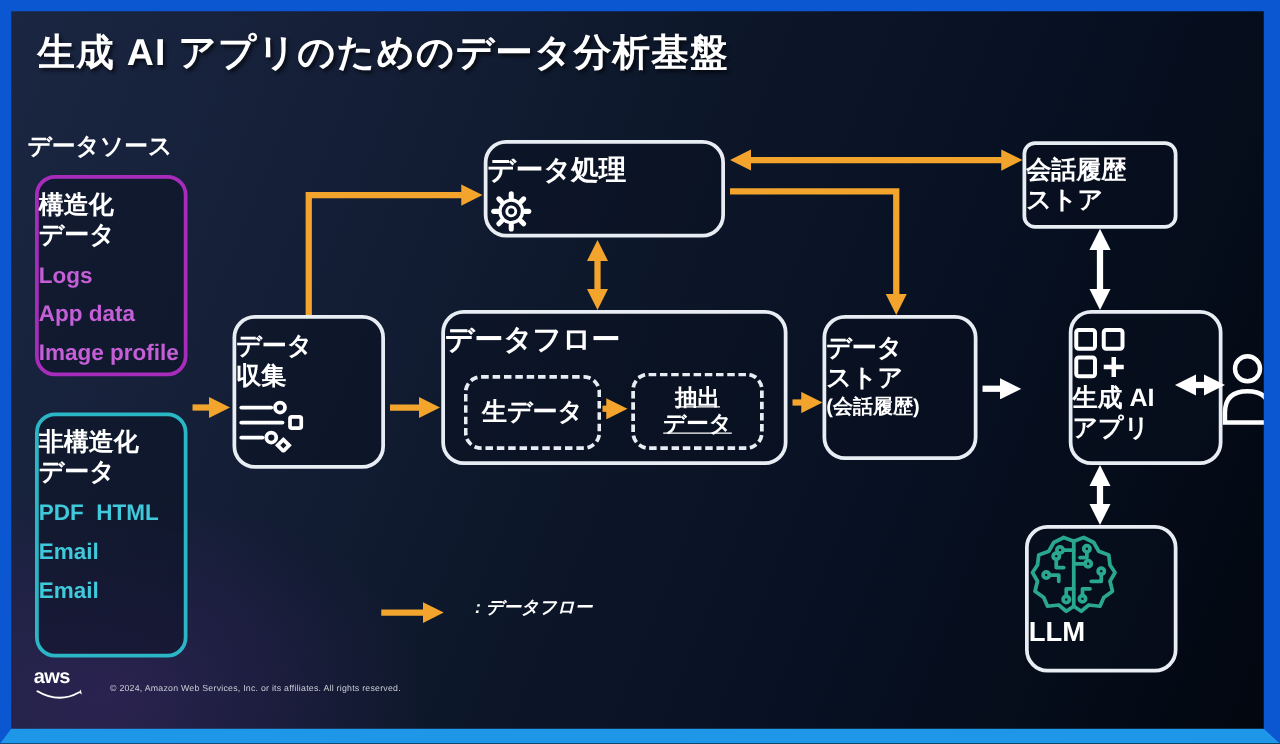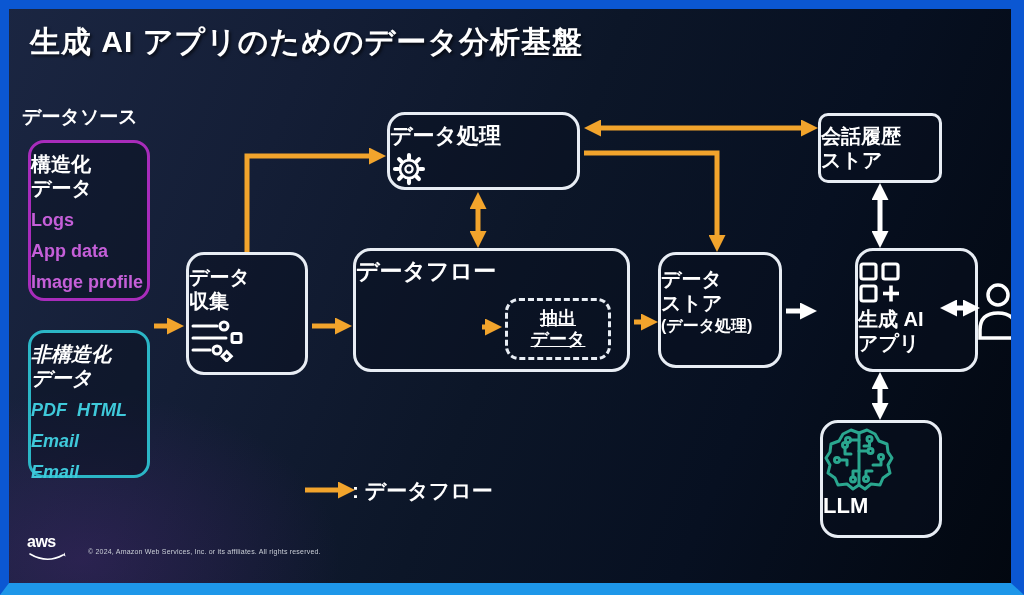--- a/index.html
+++ b/index.html
@@ -24,21 +24,21 @@
   }
   .ds-label{position:absolute;left:22px;top:104px;font-size:19px;font-weight:bold;}
   .node{
     position:absolute;border:3px solid #E8EDF4;border-radius:18px;
     background:rgba(9,16,31,0.45);
     display:flex;flex-direction:column;align-items:flex-start;
     font-weight:bold;text-align:center;line-height:1.22;box-sizing:border-box;
   }
   .src-box{border-radius:16px;padding-top:9px;}
   .structured{left:28px;top:140px;width:122px;height:161px;border-color:var(--st-accent,#A82CBB);}
-  .unstructured{left:28px;top:330px;width:122px;height:148px;border-color:var(--un-accent,#2BB6C6);font-style:italic;}
+  .unstructured{left:28px;top:330px;width:122px;height:196px;border-color:var(--un-accent,#2BB6C6);}
   .src-title{font-size:20px;color:#fff;}
   .src-item{font-size:18px;margin-top:9px;white-space:pre;}
   .structured .src-item{color:var(--st-text,#C55FD8);}
   .unstructured .src-item{color:var(--un-text,#3FC9DA);}
   .collection{left:186px;top:252px;width:122px;height:123px;padding-top:10px;font-size:20px;}
   .processing{left:387px;top:112px;width:193px;height:78px;padding-top:8px;font-size:22px;}
   .datalake{left:353px;top:248px;width:277px;height:124px;padding-top:6px;font-size:23px;}
   .dashed{
     position:absolute;border:3px dashed #E8EDF4;border-radius:14px;
     display:flex;flex-direction:column;align-items:center;justify-content:center;
@@ -50,21 +50,21 @@
   .ds-sub{font-size:16px;}
   .chathistory{left:818px;top:113px;width:124px;height:70px;padding-top:8px;font-size:20px;border-radius:10px;}
   .genaiapp{left:817px;top:248px;width:123px;height:124px;padding-top:10px;font-size:20px;margin-left:38px;}
   .llm{left:820px;top:420px;width:122px;height:118px;padding-top:4px;font-size:22px;}
   .icon{display:block;}
   .overlay{position:absolute;left:0;top:0;z-index:20;pointer-events:none;}
   .arrow-o{stroke:var(--orange,#F2A42C);stroke-width:5;fill:none;}
   .arrow-w{stroke:var(--io,#FFFFFF);stroke-width:5;fill:none;}
   .head-o{fill:var(--orange,#F2A42C);}
   .head-w{fill:var(--io,#FFFFFF);}
-  .legend-label{position:absolute;left:352px;top:477px;font-size:21px;font-weight:bold;}
+  .legend-label{position:absolute;left:380px;top:477px;font-size:14px;font-weight:bold;font-style:italic;}
   .person{position:absolute;left:975px;top:282px;}
   .footer-logo{position:absolute;left:27px;top:534px;width:40px;text-align:left;}
   .footer-logo .aws-txt{font-size:16px;font-weight:bold;letter-spacing:-0.5px;line-height:1;display:block;}
   .copyright{position:absolute;left:88px;top:548px;font-size:7px;color:#C9CED6;letter-spacing:0.2px;}
 </style>
 </head>
 <body>
 
 <div class="stage">
 
@@ -119,30 +119,33 @@
           <line x1="11.5" y1="28.5" x2="9" y2="31"></line>
           <line x1="8" y1="20" x2="4.5" y2="20"></line>
           <line x1="11.5" y1="11.5" x2="9" y2="9"></line>
         </g>
       </g>
     </svg>
   </div>
 
   <div class="node datalake">
     <div>データフロー</div>
+    <div class="dashed raw">
+      <div>生データ</div>
+    </div>
     <div class="dashed extracted">
       <div>抽出</div>
       <div>データ</div>
     </div>
   </div>
 
   <div class="node datastore">
     <div>データ</div>
     <div>ストア</div>
-    <div class="ds-sub">(データ処理)</div>
+    <div class="ds-sub">(会話履歴)</div>
   </div>
 
   <div class="node chathistory">
     <div>会話履歴</div>
     <div>ストア</div>
   </div>
 
   <div class="node genaiapp">
     <svg class="icon" width="44" height="44" viewBox="0 0 44 44">
       <g stroke="#fff" stroke-width="3.2" fill="none">

